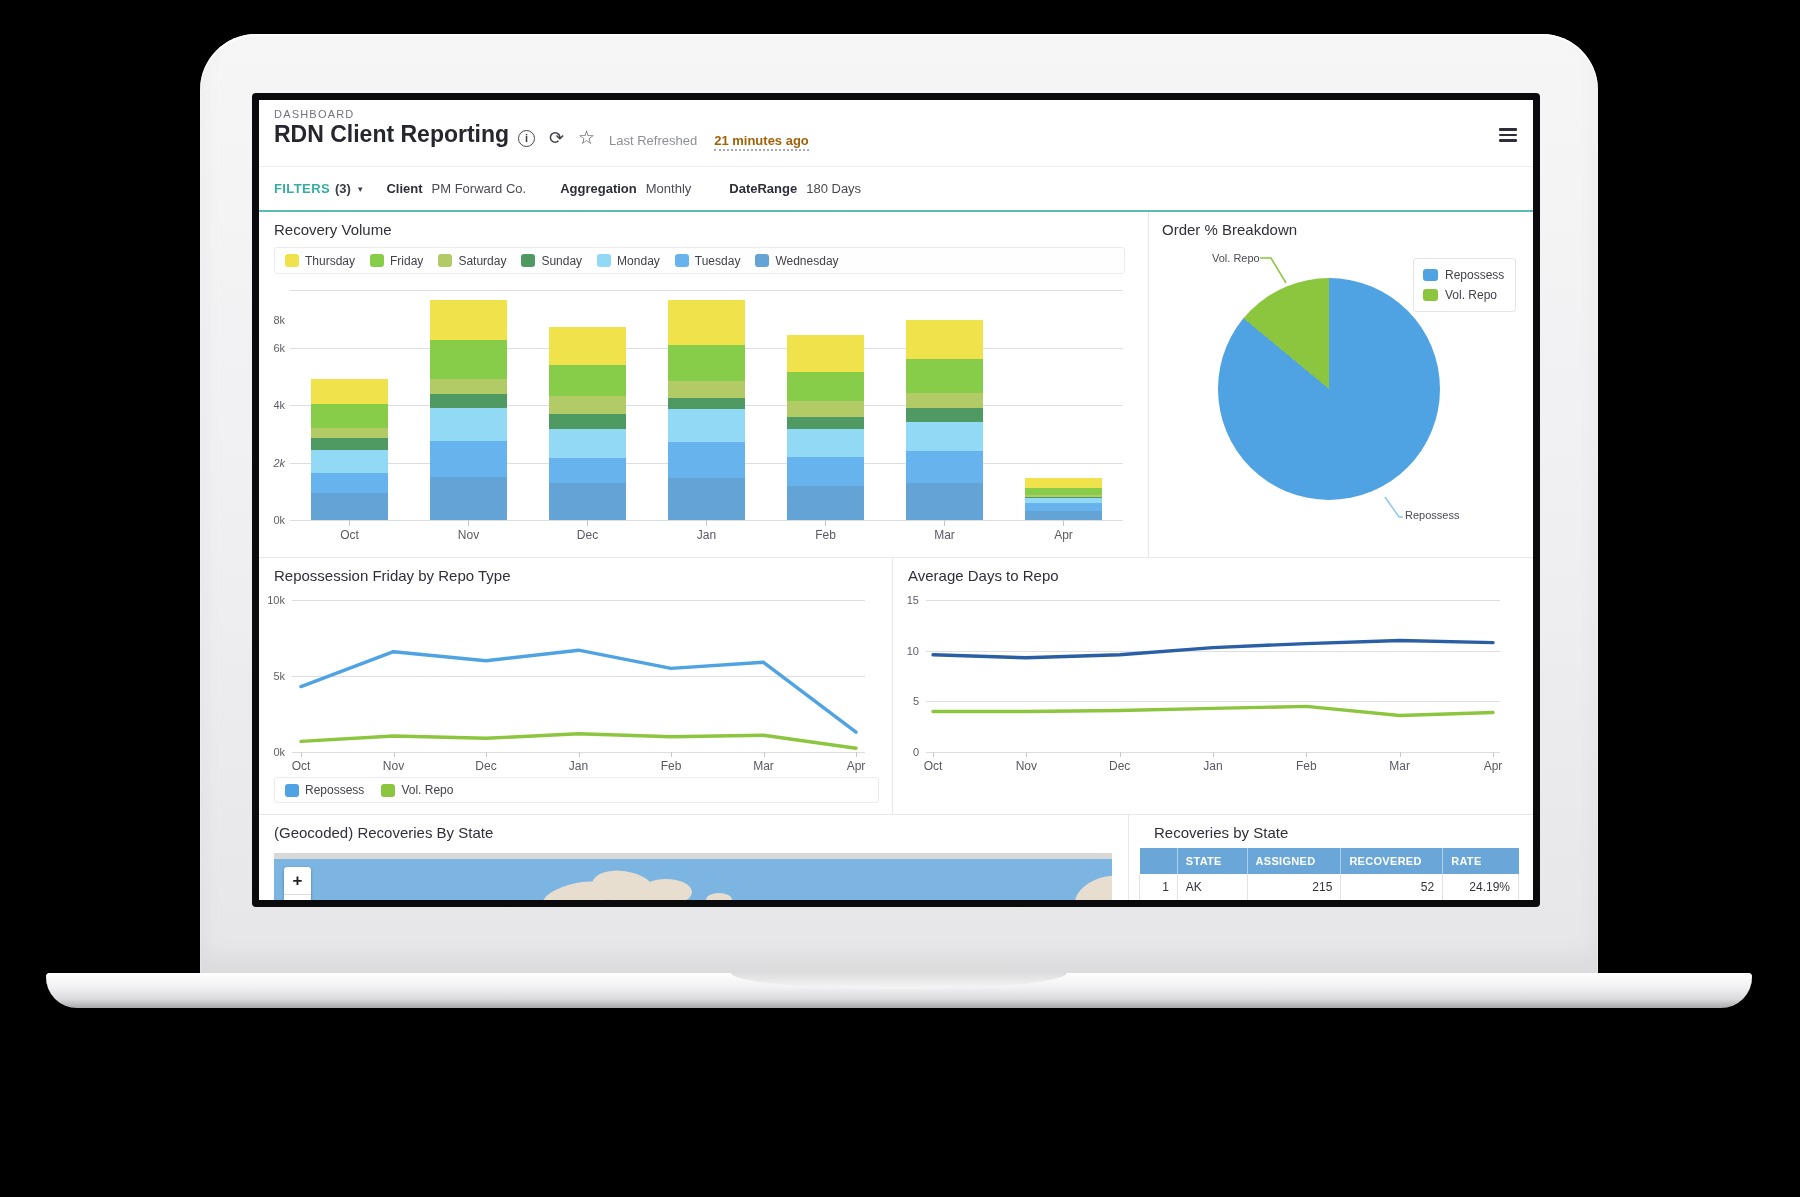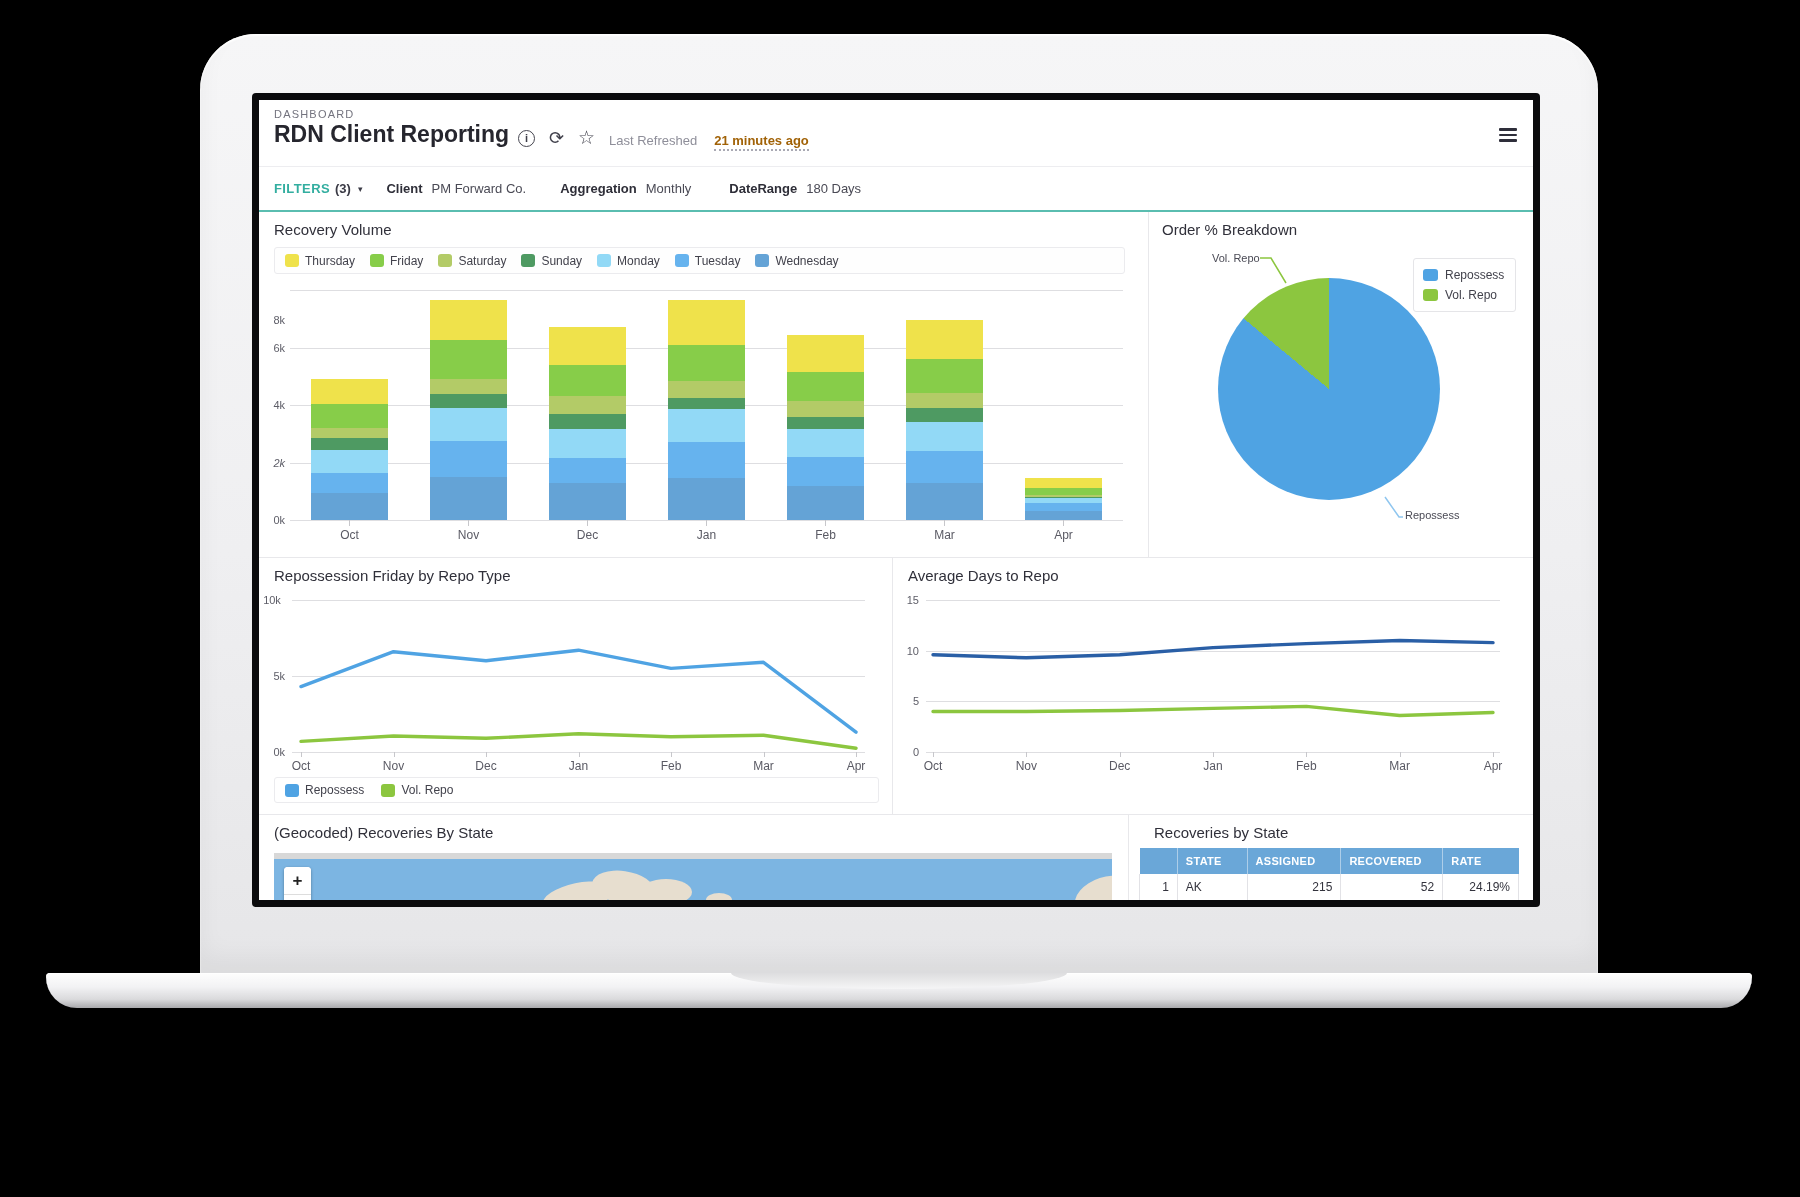--- a/index.html
+++ b/index.html
@@ -342,21 +342,21 @@
               </span>
             </div>
         </div>
       </div>
 
       <div class="row row2">
         <div class="panel p-repoline">
           <div class="ptitle">Repossession Friday by Repo Type</div>
           <div id="repo-plot" class="lplot">
               <div class="gline" style="left: 33px; top: 42px; width: 573px;"></div>
-              <div class="ytick" style="top: 36px; text-align: center;">10k</div>
+              <div class="ytick" style="top: 36px;">10k</div>
               <div class="gline" style="left: 33px; top: 118px; width: 573px;"></div>
               <div class="ytick" style="top: 112px;">5k</div>
               <div class="gline" style="left: 33px; top: 194px; width: 573px;"></div>
               <div class="ytick" style="top: 188px;">0k</div>
               <svg width="633" height="257" class="lsvg">
                 <polyline points="42.0,128.6 134.5,93.7 227.0,102.8 319.5,92.2 412.0,110.4 504.5,104.3 597.0,174.2" fill="none" stroke="#4FA3E3" stroke-width="3.4" stroke-linejoin="round" stroke-linecap="round"></polyline>
                 <polyline points="42.0,183.4 134.5,178.0 227.0,180.3 319.5,175.8 412.0,178.8 504.5,177.3 597.0,190.2" fill="none" stroke="#8CC63F" stroke-width="3.4" stroke-linejoin="round" stroke-linecap="round"></polyline>
               </svg>
               <div class="ltick" style="left: 42px; top: 194px;"></div>
               <div class="lxlab" style="left: 42px; top: 201px;">Oct</div>

